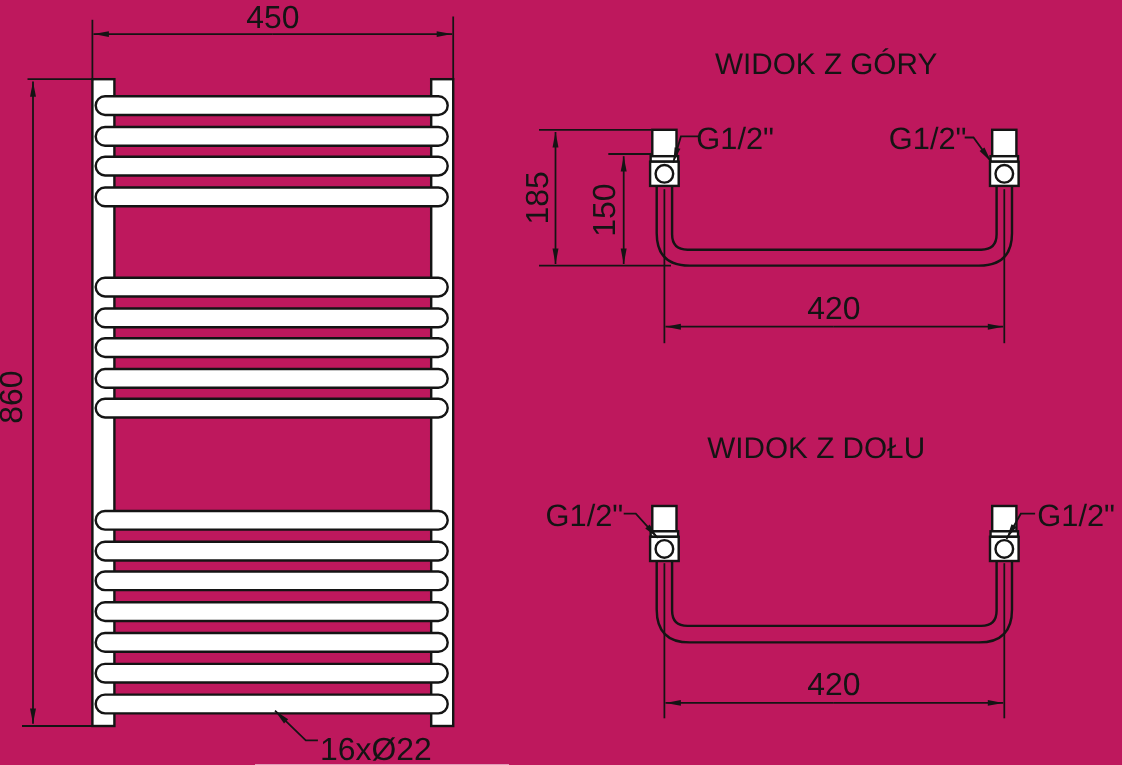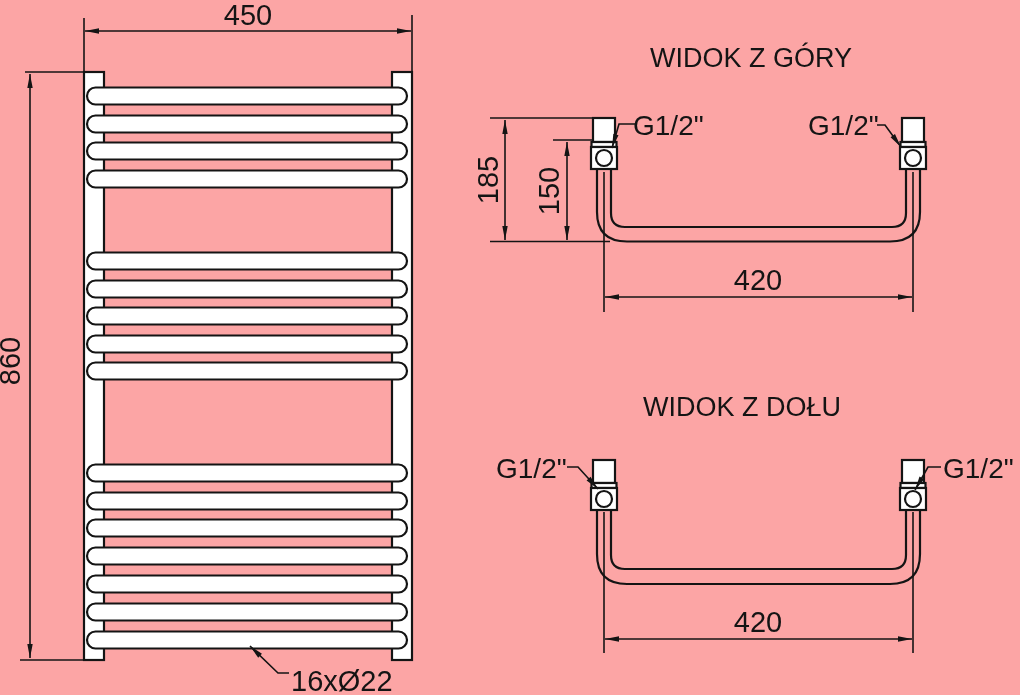--- a/index.html
+++ b/index.html
@@ -1,16 +1,16 @@
 <!DOCTYPE html>
 <html><head>
 <meta charset="utf-8">
 <style>
   html,body { margin:0; padding:0; background:#ffffff; }
-  .page { width:1020px; height:695px; background:#fca5a5; position:relative; overflow:hidden; }
+  .page { width:1020px; height:695px; background:#be185d; position:relative; overflow:hidden; }
   svg { display:block; }
   .obj  { fill:none; stroke:#141414; stroke-width:2.2; stroke-linecap:butt; }
   .objf { fill:#ffffff; stroke:#141414; stroke-width:2.2; }
   .tube { fill:#ffffff; stroke:#141414; stroke-width:2.2; }
   .dim  { fill:none; stroke:#141414; stroke-width:1.6; }
   text  { fill:#141414; font-family:"Liberation Sans", sans-serif; }
   .num  { font-size:29px; }
   .lbl  { font-size:28px; }
   .ttl  { font-size:27px; }
   #arr polygon { fill:#141414; }

